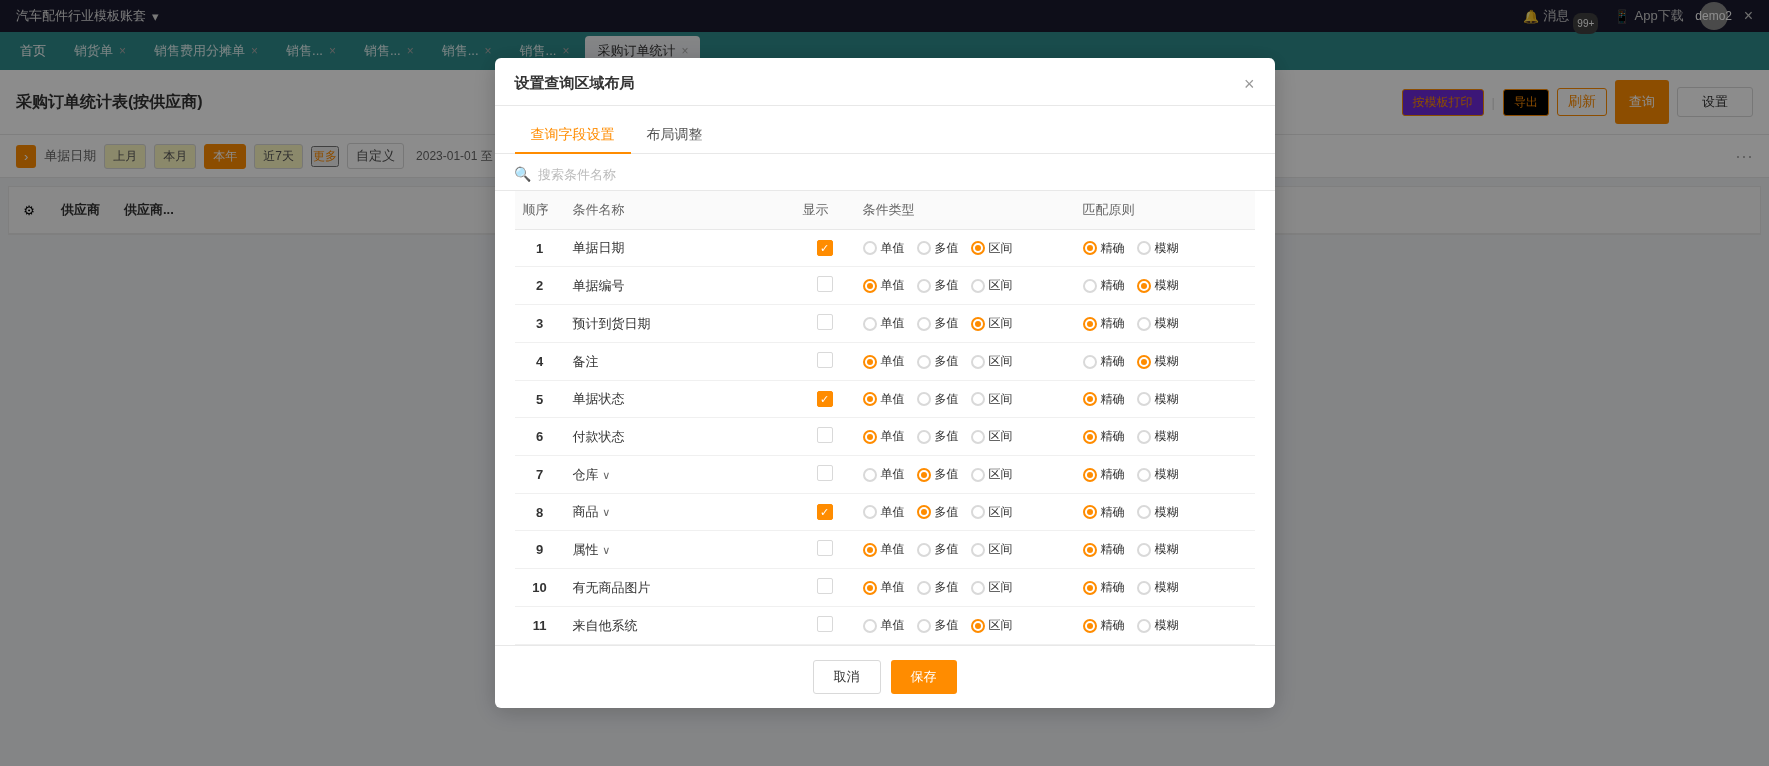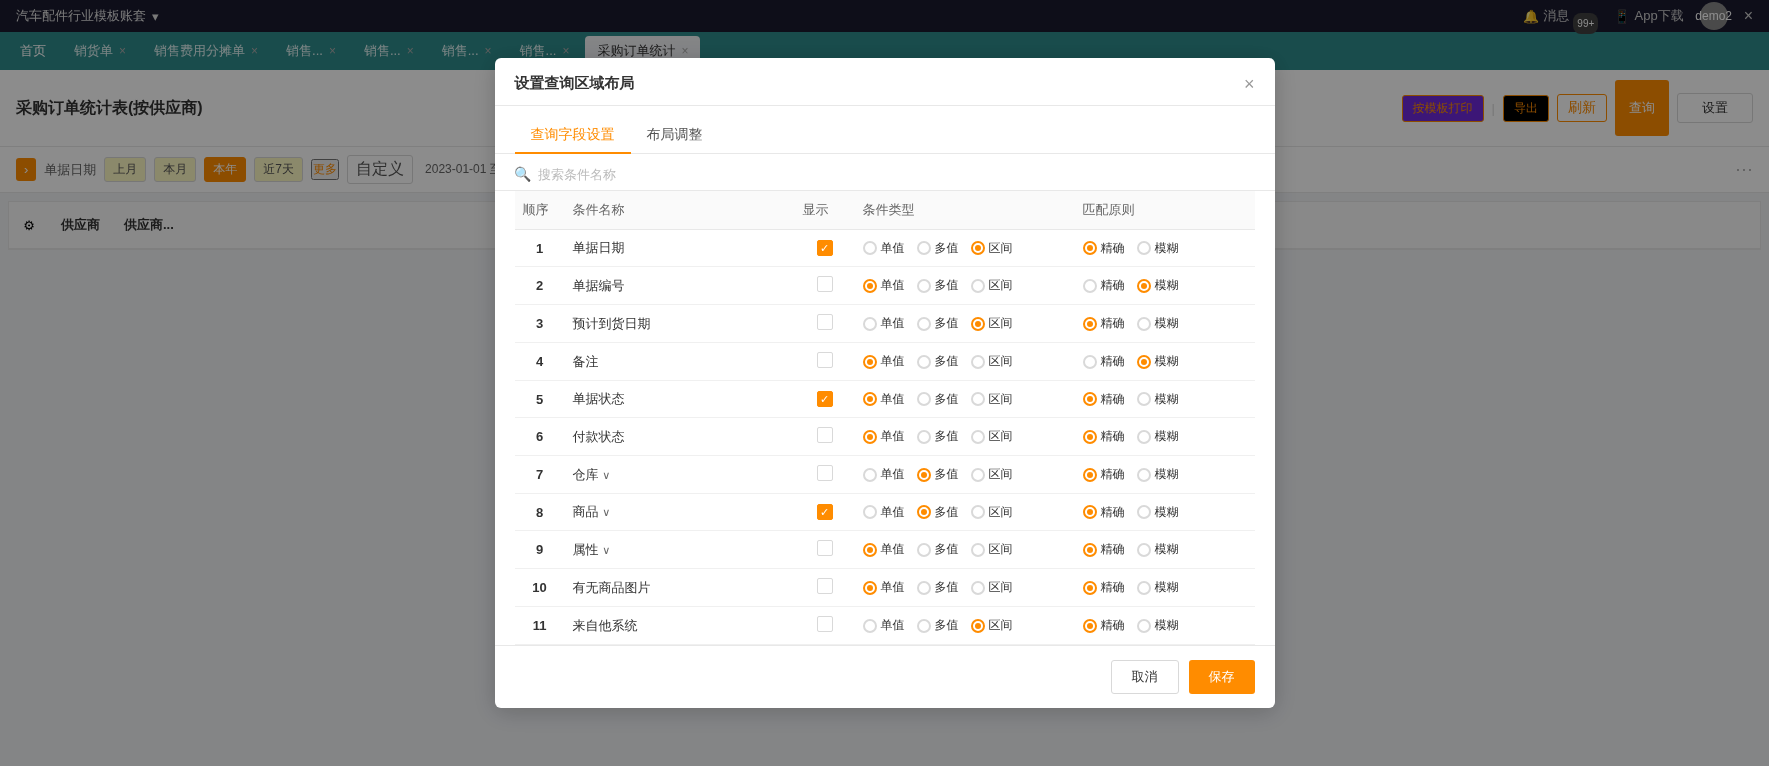--- a/index.html
+++ b/index.html
@@ -72,21 +72,21 @@
       align-items: center;
       gap: 8px;
       border-bottom: 1px solid #e8e8e8;
     }
     .filter-toggle { background: #ff8c00; color: white; border: none; padding: 4px 8px; border-radius: 3px; cursor: pointer; font-size: 13px; }
     .date-label { color: #666; font-size: 13px; }
     .date-btn { background: #fef9c3; border: 1px solid #d9d9d9; padding: 3px 8px; border-radius: 3px; cursor: pointer; font-size: 12px; color: #555; }
     .date-btn.active { background: #ff8c00; color: white; border-color: #ff8c00; }
     .date-range { color: #666; font-size: 12px; margin-left: 4px; }
     .more-btn { color: #ff8c00; cursor: pointer; font-size: 12px; }
-    .custom-btn { color: #555; border: 1px solid #d9d9d9; background: white; padding: 3px 8px; border-radius: 3px; cursor: pointer; font-size: 16px; }
+    .custom-btn { color: #555; border: 1px solid #d9d9d9; background: white; padding: 3px 8px; border-radius: 3px; cursor: pointer; font-size: 13px; }
 
     
     .table-area {
       background: white;
       margin: 8px;
       border: 1px solid #e8e8e8;
     }
     .table-header-row {
       display: flex;
       background: #fafafa;
@@ -238,21 +238,21 @@
       width: 6px; height: 6px;
       border-radius: 50%;
       background: #ff8c00;
     }
     .radio-label { font-size: 12px; color: #333; }
 
     
     .modal-footer {
       padding: 14px 20px;
       display: flex;
-      justify-content: flex-end;
+      justify-content: center;
       gap: 10px;
       border-top: 1px solid #e8e8e8;
     }
     .btn-cancel {
       padding: 7px 20px;
       border: 1px solid #d9d9d9;
       background: white;
       color: #333;
       border-radius: 3px;
       cursor: pointer;
@@ -307,21 +307,21 @@
   <div class="tab-item active">采购订单统计 <span class="tab-close">×</span></div>
 </div>
 
 <div class="page-header">
   <div class="page-title">采购订单统计表(按供应商)</div>
   <div class="header-actions">
     <button class="btn-print">按模板打印</button>
     <span style="color:#d9d9d9;">|</span>
     <button class="btn-export">导出</button>
     <button class="btn-refresh">刷新</button>
-    <button style="background:#ff8c00;color:white;border:none;padding:19px 14px;border-radius:3px;cursor:pointer;font-size:13px;">查询</button>
+    <button style="background:#ff8c00;color:white;border:none;padding:13px 14px;border-radius:3px;cursor:pointer;font-size:13px;">查询</button>
     <button style="background:white;color:#333;border:1px solid #d9d9d9;padding:5px 24px;border-radius:3px;cursor:pointer;font-size:13px;">设置</button>
   </div>
 </div>
 
 <div class="filter-bar">
   <button class="filter-toggle">›</button>
   <span class="date-label">单据日期</span>
   <button class="date-btn">上月</button>
   <button class="date-btn">本月</button>
   <button class="date-btn active">本年</button>

